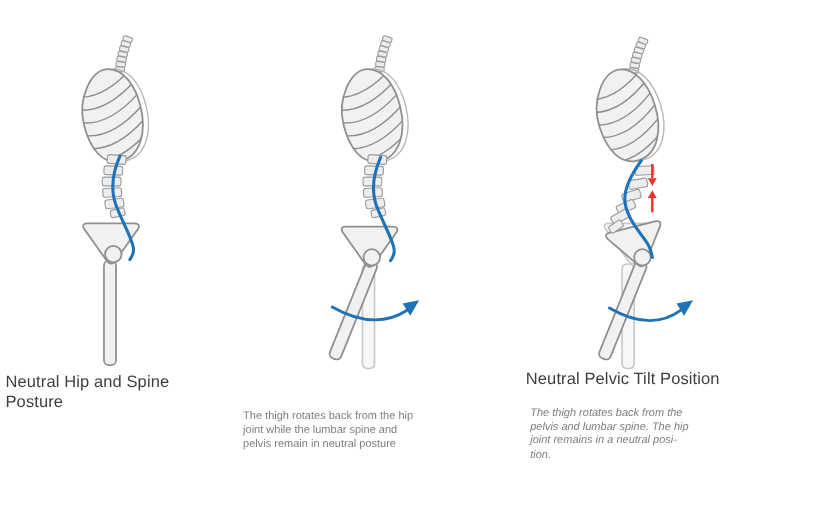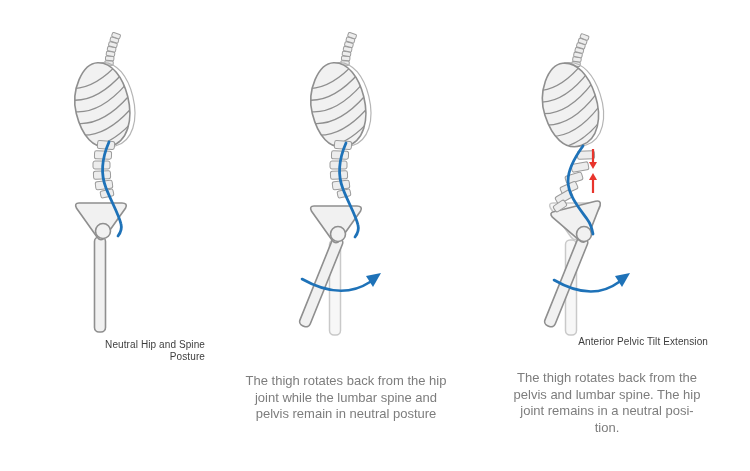--- a/index.html
+++ b/index.html
@@ -15,24 +15,24 @@
   .bone{fill:var(--bone-fill);stroke:var(--outline-gray);stroke-width:1.6;}
   .bone-thin{fill:#ededed;stroke:#9b9b9b;stroke-width:1;}
   .ln{fill:none;stroke:var(--outline-gray);stroke-width:1.3;}
   .ln-soft{fill:none;stroke:#b5b5b5;stroke-width:1.2;}
   .ghost{fill:var(--ghost-fill);stroke:var(--ghost-stroke);stroke-width:1.5;}
   .blue-line{fill:none;stroke:var(--accent-blue);stroke-width:2.8;stroke-linecap:round;}
   .blue-arc{fill:none;stroke:var(--accent-blue);stroke-width:2.6;stroke-linecap:round;}
   .blue-fill{fill:var(--accent-blue);stroke:none;}
   .red-line{fill:none;stroke:var(--alert-red);stroke-width:2.2;stroke-linecap:butt;}
   .red-fill{fill:var(--alert-red);stroke:none;}
-  .caption{position:absolute;text-align:right;font-size:10px;line-height:1.2;
+  .caption{position:absolute;text-align:left;font-size:15px;line-height:1.2;
            color:var(--caption-text);white-space:pre-line;letter-spacing:.1px;}
-  .desc{position:absolute;font-size:13px;line-height:1.27;color:var(--body-text);
-        white-space:pre-line;text-align:center;}
+  .desc{position:absolute;font-size:10px;line-height:1.27;color:var(--body-text);
+        white-space:pre-line;text-align:left;}
 </style>
 </head>
 <body>
 
 <div class="page">
 
   <svg class="canvas" width="750" height="345" viewBox="0 0 750 345">
     <defs>
 
       <g id="cervical" class="bone-thin">
@@ -130,23 +130,23 @@
         <path class="blue-arc" d="M 74,262 Q 112,284 139,264"></path>
         <polygon class="blue-fill" points="150,255 135,258 142,269"></polygon>
       </g>
     </g>
   </svg>
 
   <div class="caption" style="left:5px;top:339px;width:200px;">Neutral Hip and Spine
 Posture</div>
 
 
-  <div class="caption" style="left:478px;top:336px;width:230px;">Anterior Pelvic Tilt Extension</div>
+  <div class="caption" style="left:478px;top:336px;width:230px;">Neutral Pelvic Tilt Position</div>
 
   <div class="desc" style="left:221px;top:373px;width:250px;">The thigh rotates back from the hip
 joint while the lumbar spine and
 pelvis remain in neutral posture</div>
 
-  <div class="desc" style="left:482px;top:370px;width:250px;">The thigh rotates back from the
+  <div class="desc" style="left:482px;top:370px;width:250px;font-style:italic;">The thigh rotates back from the
 pelvis and lumbar spine.  The hip
 joint remains in a neutral posi-
 tion.</div>
 </div>
 
 </body></html>

